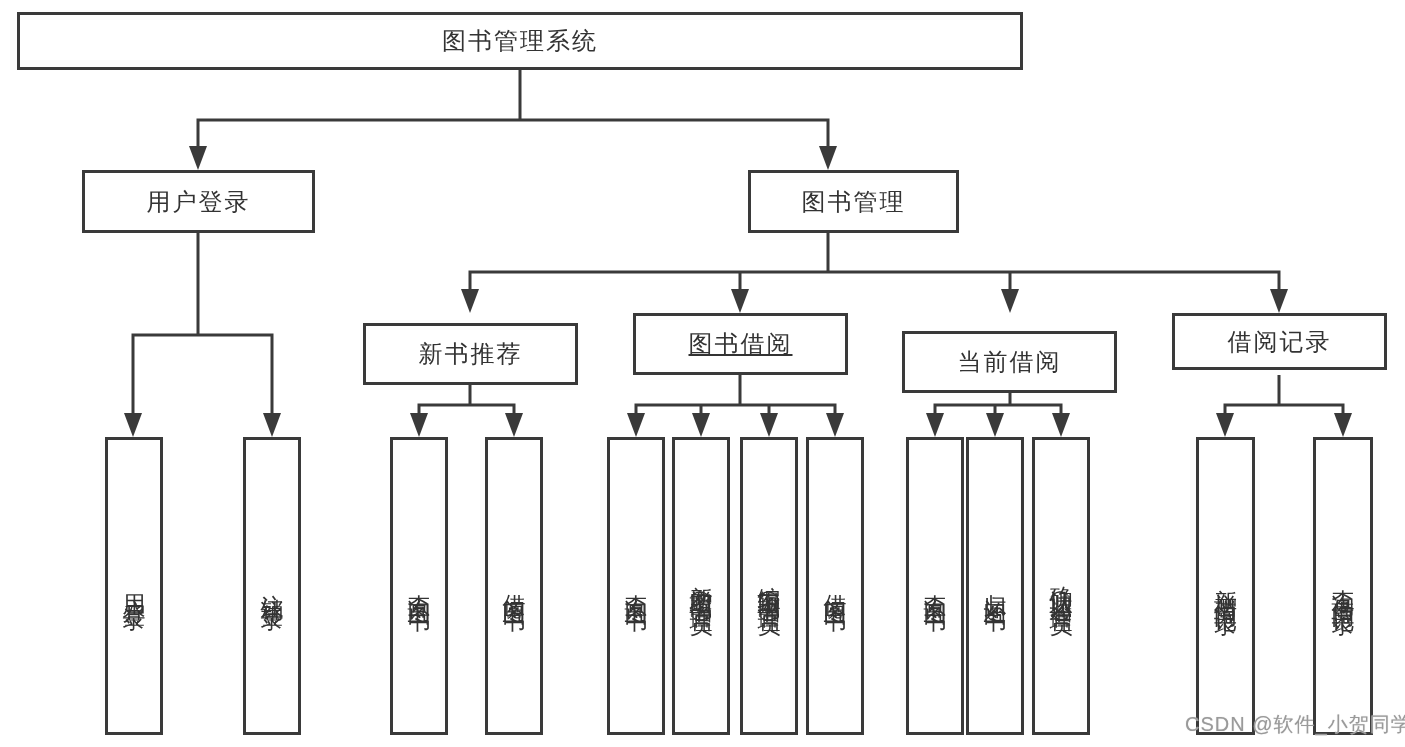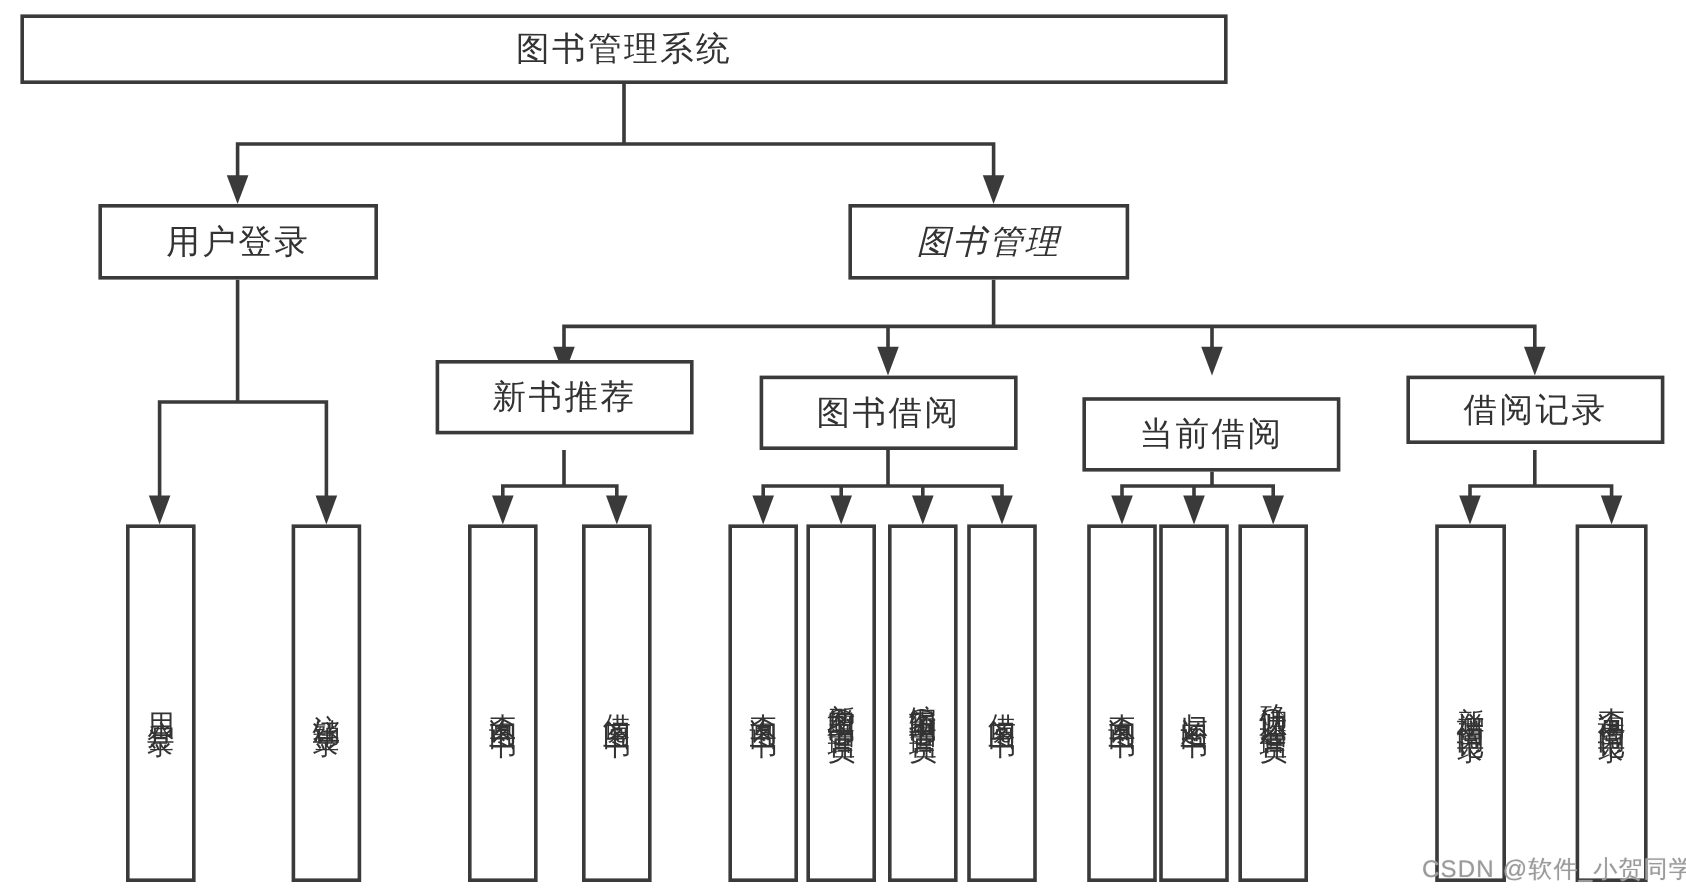--- a/index.html
+++ b/index.html
@@ -26,21 +26,21 @@
     box-sizing: border-box;
     background: #ffffff;
     border: 3px solid #3a3a3a;
     color: #333333;
     display: flex;
     align-items: center;
     justify-content: center;
     z-index: 2;
   }
   .h-box {
-    font-size: 28px;
+    font-size: 24px;
     letter-spacing: 2px;
     white-space: nowrap;
   }
   .v-box {
     writing-mode: vertical-rl;
     text-orientation: mixed;
     font-size: 23px;
     letter-spacing: 5px;
     line-height: 1;
   }
@@ -92,24 +92,24 @@
       <polygon points="986,413 1004,413 995,437"></polygon>
       <polygon points="1052,413 1070,413 1061,437"></polygon>
       <polygon points="1216,413 1234,413 1225,437"></polygon>
       <polygon points="1334,413 1352,413 1343,437"></polygon>
     </g>
   </svg>
 
   <div class="box h-box" style="left:17px; top:12px; width:1006px; height:58px;">图书管理系统</div>
 
   <div class="box h-box" style="left:82px; top:170px; width:233px; height:63px;">用户登录</div>
-  <div class="box h-box" style="left:707px; top:170px; width:234px; height:63px;font-style:italic;">图书管理</div>
+  <div class="box h-box" style="left:748px; top:170px; width:211px; height:63px;">图书管理</div>
 
-  <div class="box h-box" style="left:363px; top:300px; width:215px; height:62px;">新书推荐</div>
-  <div class="box h-box" style="left:633px; top:313px; width:215px; height:62px;">图书借阅</div>
+  <div class="box h-box" style="left:363px; top:323px; width:215px; height:62px;">新书推荐</div>
+  <div class="box h-box" style="left:633px; top:313px; width:215px; height:62px;text-decoration:underline;">图书借阅</div>
   <div class="box h-box" style="left:902px; top:313px; width:215px; height:62px;margin-top:18px;">当前借阅</div>
   <div class="box h-box" style="left:1172px; top:313px; width:215px; height:57px;">借阅记录</div>
 
   <div class="box v-box" style="left:105px; top:437px; width:58px; height:298px;">用户登录</div>
   <div class="box v-box" style="left:243px; top:437px; width:58px; height:298px;">注销登录</div>
 
   <div class="box v-box" style="left:390px; top:437px; width:58px; height:298px;">查询图书</div>
   <div class="box v-box" style="left:485px; top:437px; width:58px; height:298px;">借阅图书</div>
 
   <div class="box v-box" style="left:607px; top:437px; width:58px; height:298px;">查询图书</div>

